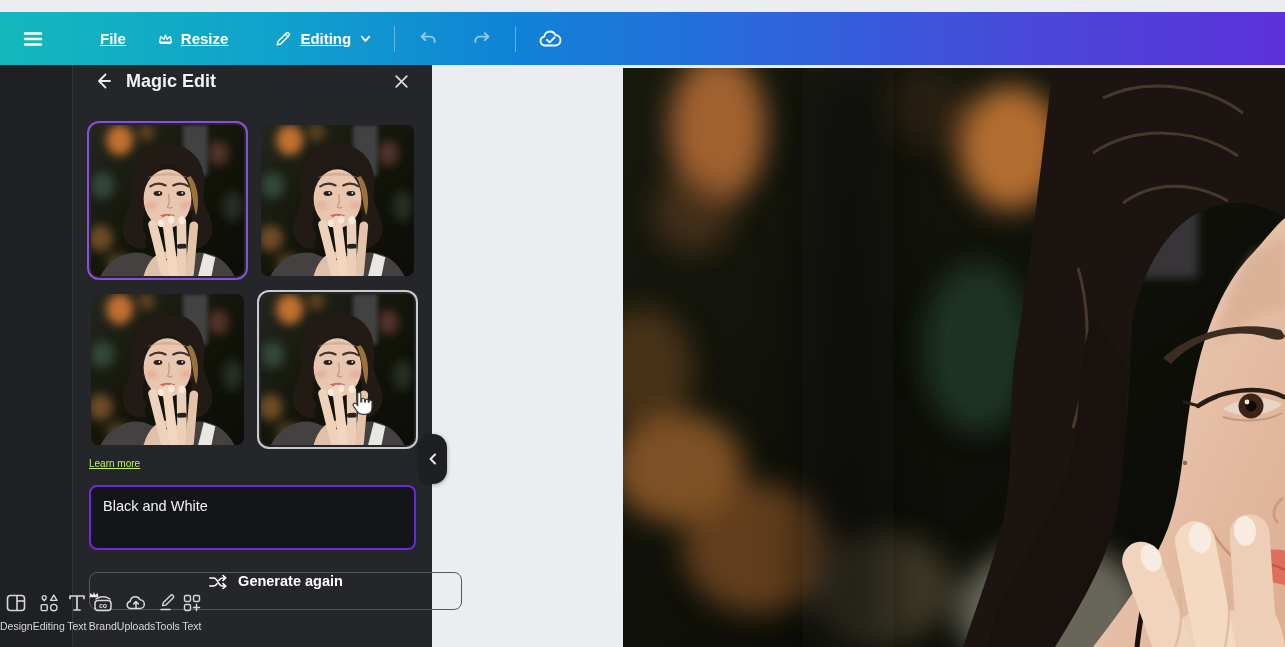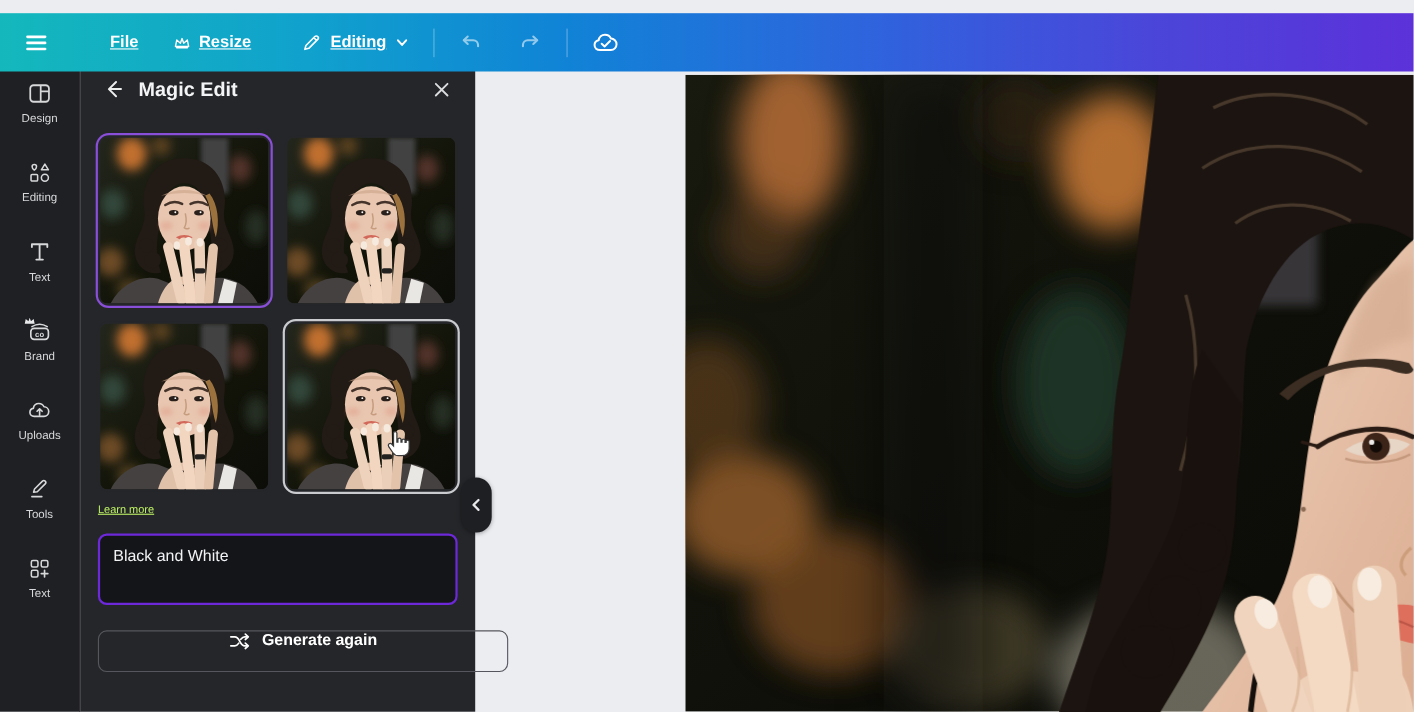--- a/index.html
+++ b/index.html
@@ -12,22 +12,22 @@
     display:flex; align-items:center; color:#fff; z-index:10;text-decoration:underline; }
   .tb-btn { display:flex; align-items:center; gap:8px; font-size:15px; font-weight:700;
     color:#fff; height:53px; padding:0 10px; cursor:pointer; }
   .tb-icon { display:flex; align-items:center; }
   .tb-sep { width:1px; height:26px; background:rgba(255,255,255,.35); margin:0 12px; }
   .hamburger { margin-left:12px; margin-right:22px; padding:0 10px; }
   .faded svg { opacity:.55; }
 
   
   .rail { position:absolute; left:0; top:53px; width:73px; height:594px;
-    background:#1f2023; border-right:1px solid #333438; display:flex; flex-direction:column;
-    align-items:center; padding-top:4px; z-index:6; }
+    background:#1f2023; border-right:1px solid #333438; display:flex; flex-direction:row;
+    align-items:flex-end; padding-top:4px; z-index:6; }
   .rail-item { height:72px; display:flex; flex-direction:column; align-items:center;
     justify-content:center; gap:5px; cursor:pointer; position:relative; }
   .rail-item .lbl { font-size:10.5px; color:#d7d8da; }
   .crown-badge { position:absolute; top:10px; right:17px; }
 
   
   .panel { position:absolute; left:73px; top:53px; width:359px; height:594px;
     background:#252629; z-index:4; color:#fff; }
   .panel-header { height:56px; display:flex; align-items:center; padding:0 16px; }
   .back-btn { width:28px; height:28px; display:flex; align-items:center; justify-content:center;

